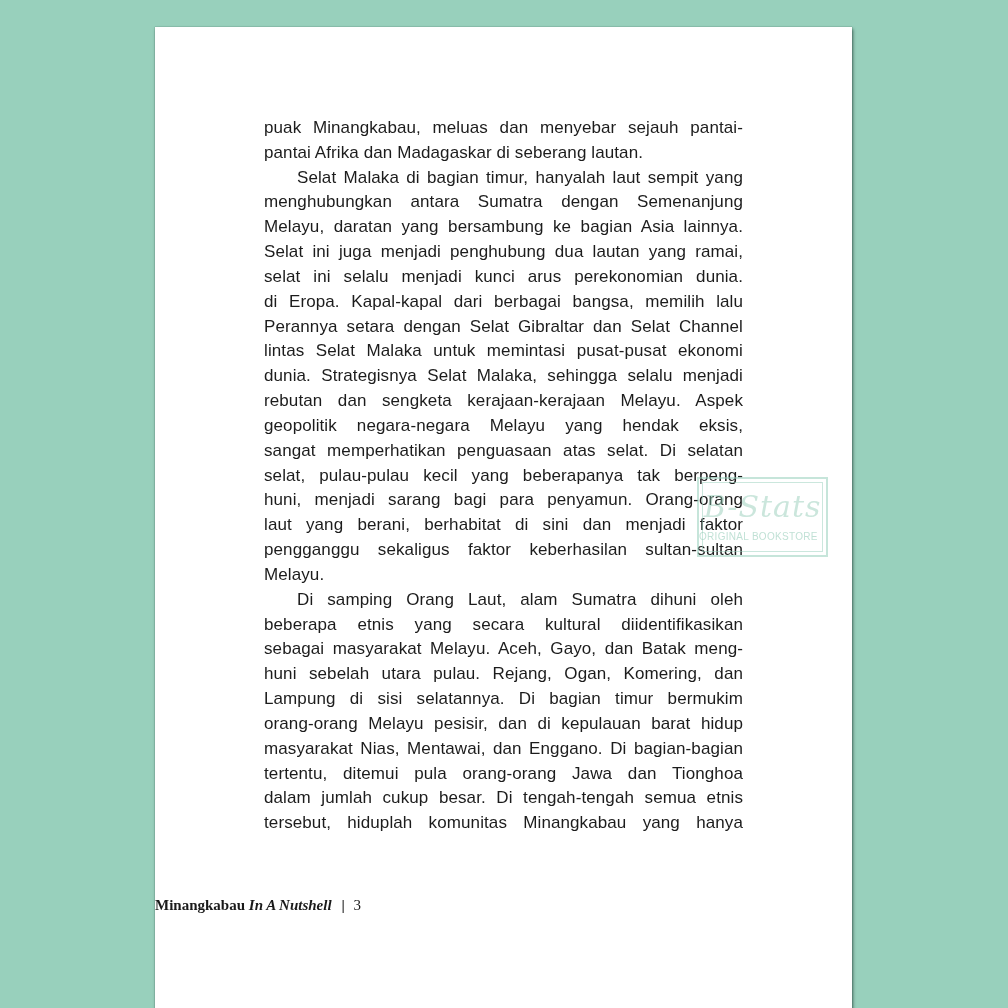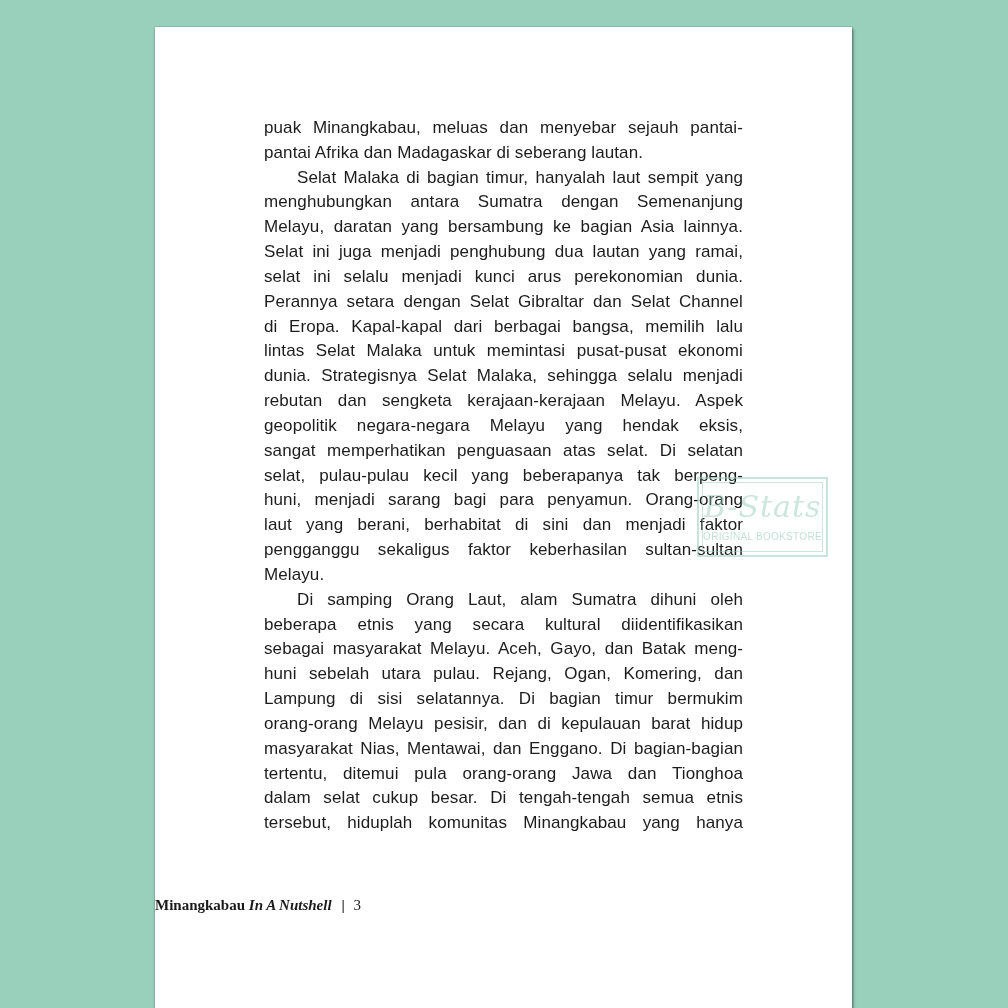--- a/index.html
+++ b/index.html
@@ -96,21 +96,21 @@
     font-family: "DejaVu Serif", serif;
     font-style: italic;
     font-size: 30px;
     color: rgba(140, 200, 178, 0.45);
     letter-spacing: 1px;
   }
   .watermark .tagline {
     position: absolute;
     left: 0; right: 0;
     top: 52px;
-    text-align: center;
+    text-align: left;
     font-family: "Liberation Sans", sans-serif;
     font-size: 10px;
     color: rgba(140, 200, 178, 0.55);
     letter-spacing: 0.3px;
   }
 </style>
 </head>
 <body>
 
 <div class="page">
@@ -121,22 +121,22 @@
       <span class="line">puak Minangkabau, meluas dan menyebar sejauh pantai-</span>
       <span class="line last">pantai Afrika dan Madagaskar di seberang lautan.</span>
     </div>
 
     <div class="paragraph">
       <span class="line indent">Selat Malaka di bagian timur, hanyalah laut sempit yang</span>
       <span class="line">menghubungkan antara Sumatra dengan Semenanjung</span>
       <span class="line">Melayu, daratan yang bersambung ke bagian Asia lainnya.</span>
       <span class="line">Selat ini juga menjadi penghubung dua lautan yang ramai,</span>
       <span class="line">selat ini selalu menjadi kunci arus perekonomian dunia.</span>
+      <span class="line">di Eropa. Kapal-kapal dari berbagai bangsa, memilih lalu</span>
       <span class="line">Perannya setara dengan Selat Gibraltar dan Selat Channel</span>
-      <span class="line">di Eropa. Kapal-kapal dari berbagai bangsa, memilih lalu</span>
       <span class="line">lintas Selat Malaka untuk memintasi pusat-pusat ekonomi</span>
       <span class="line">dunia. Strategisnya Selat Malaka, sehingga selalu menjadi</span>
       <span class="line">rebutan dan sengketa kerajaan-kerajaan Melayu. Aspek</span>
       <span class="line">geopolitik negara-negara Melayu yang hendak eksis,</span>
       <span class="line">sangat memperhatikan penguasaan atas selat. Di selatan</span>
       <span class="line">selat, pulau-pulau kecil yang beberapanya tak berpeng-</span>
       <span class="line">huni, menjadi sarang bagi para penyamun. Orang-orang</span>
       <span class="line">laut yang berani, berhabitat di sini dan menjadi faktor</span>
       <span class="line">pengganggu sekaligus faktor keberhasilan sultan-sultan</span>
       <span class="line last">Melayu.</span>
@@ -144,21 +144,21 @@
 
     <div class="paragraph">
       <span class="line indent">Di samping Orang Laut, alam Sumatra dihuni oleh</span>
       <span class="line">beberapa etnis yang secara kultural diidentifikasikan</span>
       <span class="line">sebagai masyarakat Melayu. Aceh, Gayo, dan Batak meng-</span>
       <span class="line">huni sebelah utara pulau. Rejang, Ogan, Komering, dan</span>
       <span class="line">Lampung di sisi selatannya. Di bagian timur bermukim</span>
       <span class="line">orang-orang Melayu pesisir, dan di kepulauan barat hidup</span>
       <span class="line">masyarakat Nias, Mentawai, dan Enggano. Di bagian-bagian</span>
       <span class="line">tertentu, ditemui pula orang-orang Jawa dan Tionghoa</span>
-      <span class="line">dalam selat cukup besar. Di tengah-tengah semua etnis</span>
+      <span class="line">dalam jumlah cukup besar. Di tengah-tengah semua etnis</span>
       <span class="line">tersebut, hiduplah komunitas Minangkabau yang hanya</span>
     </div>
   </div>
 
   <div class="watermark">
     <div class="inner"></div>
     <div class="brand">B-Stats</div>
     <div class="tagline">ORIGINAL BOOKSTORE</div>
   </div>
 

